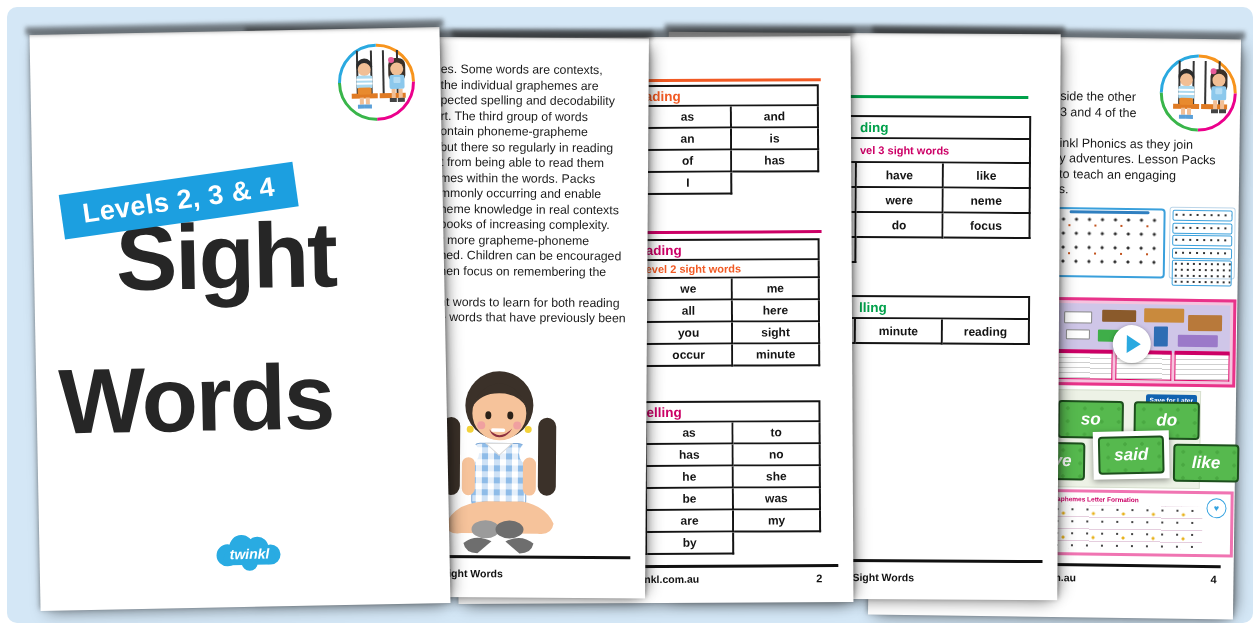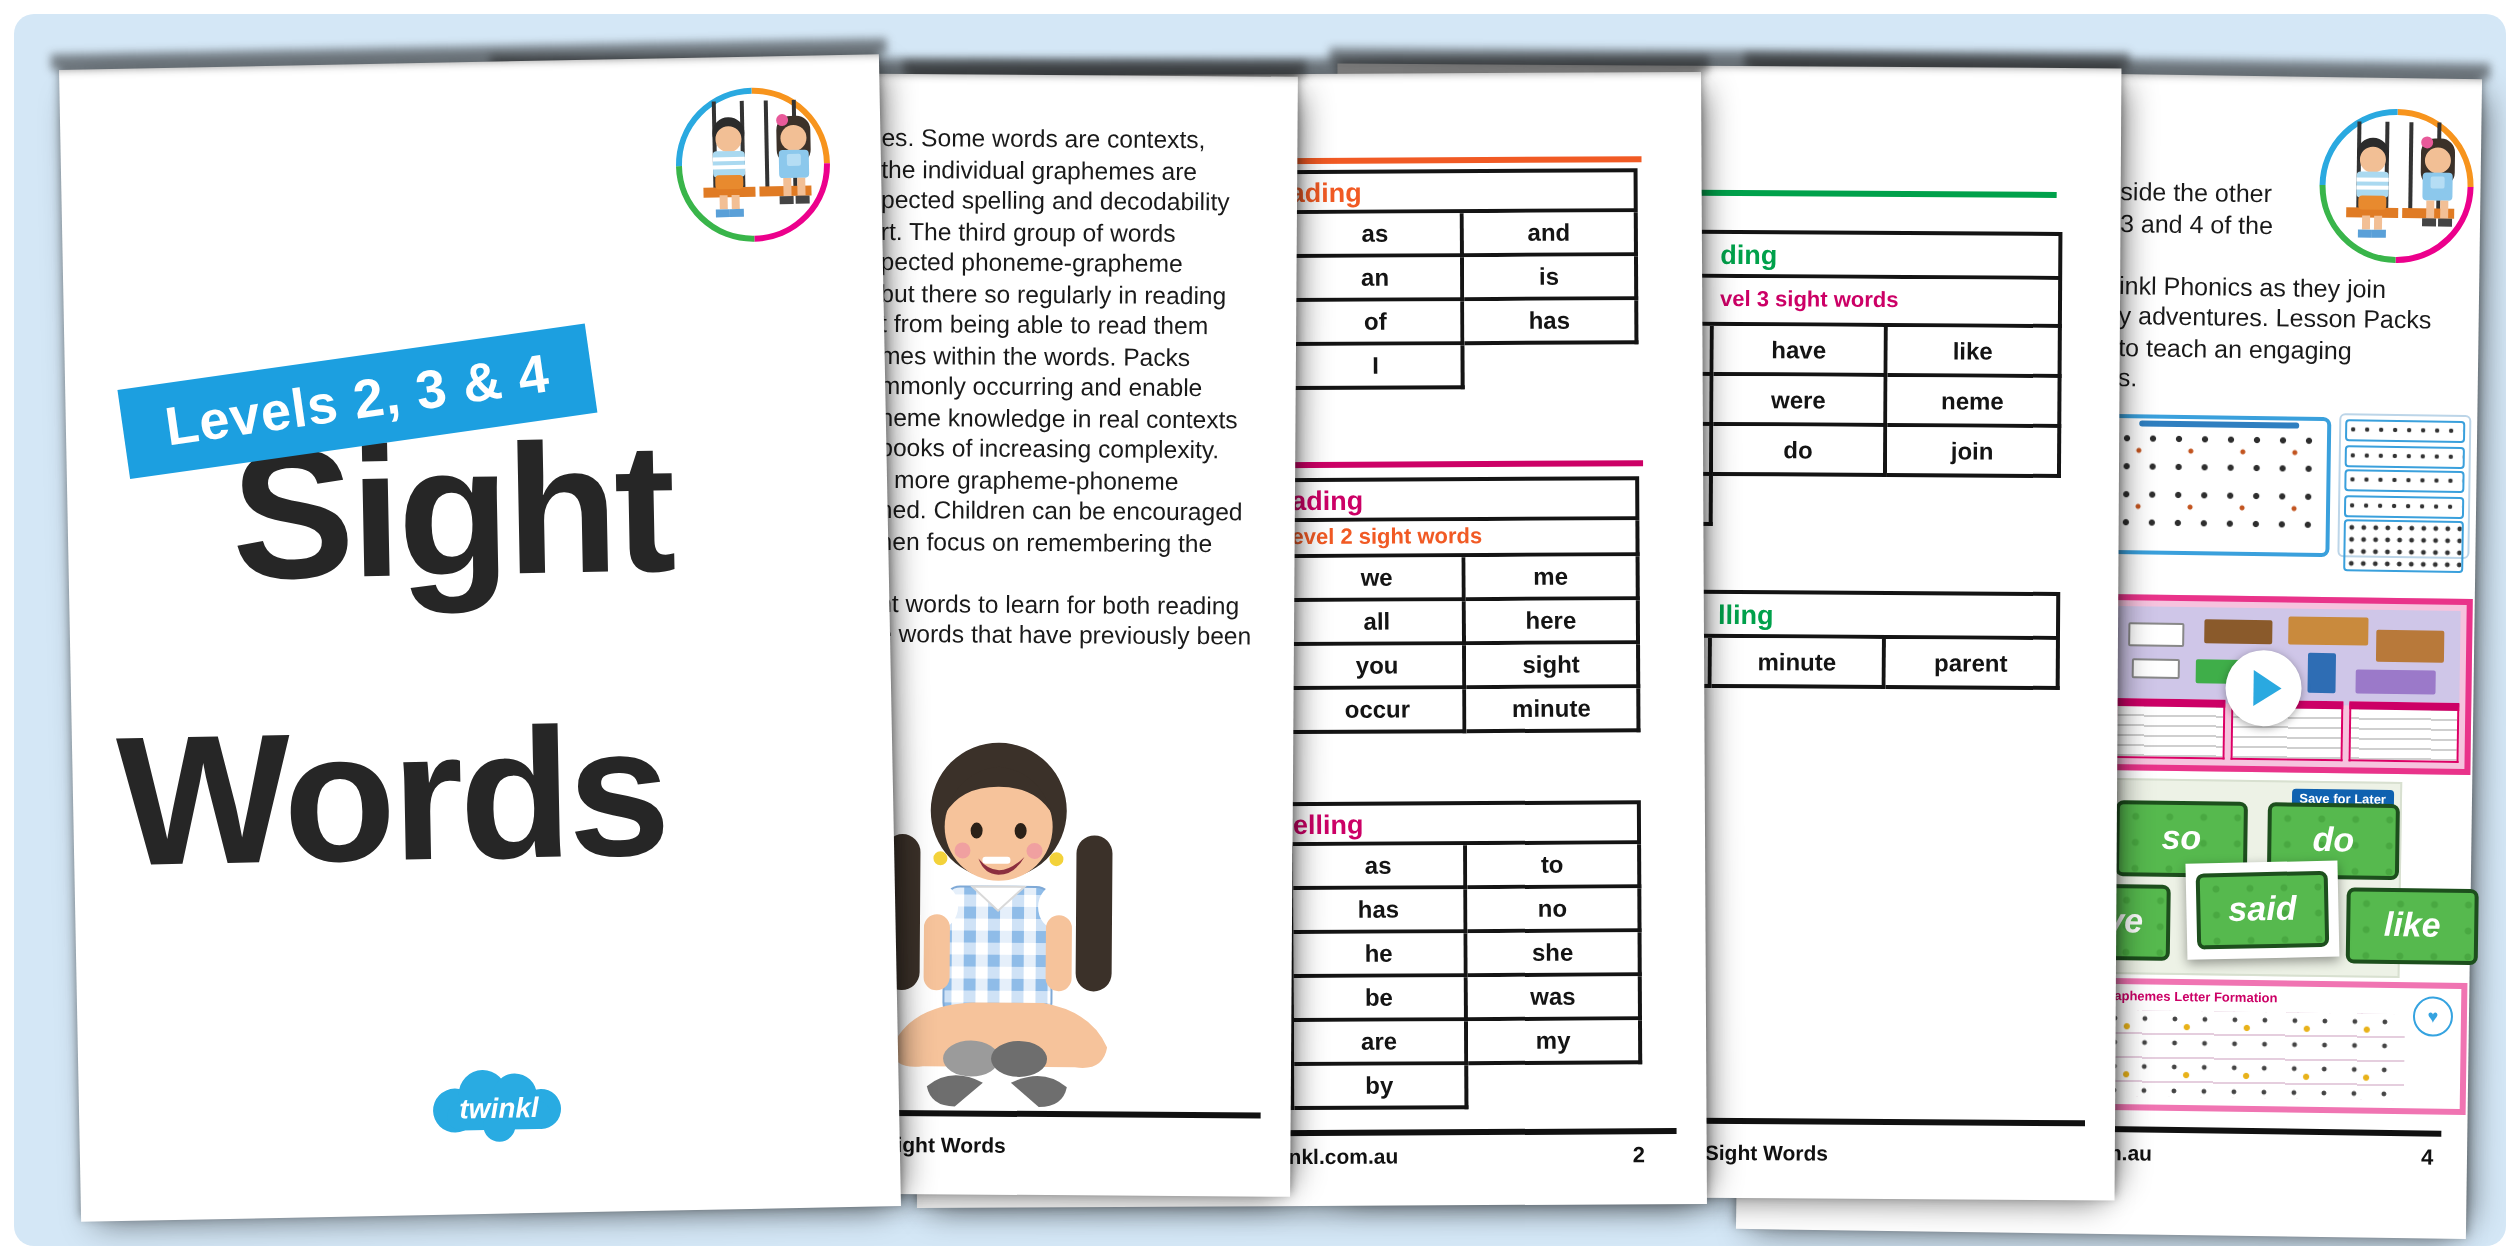--- a/index.html
+++ b/index.html
@@ -243,34 +243,34 @@
       <div class="trow">
         <div class="cell"></div>
         <div class="cell"></div>
         <div class="cell">were</div>
         <div class="cell">neme</div>
       </div>
       <div class="trow">
         <div class="cell"></div>
         <div class="cell"></div>
         <div class="cell">do</div>
-        <div class="cell">join</div>
+        <div class="cell">focus</div>
       </div>
       <div class="trow">
         <div class="cell"></div>
         <div class="cell"></div>
       </div>
     </div>
     <div class="tbl" style="top:262px;">
       <div class="hrow c-green">lling</div>
       <div class="trow">
         <div class="cell"></div>
         <div class="cell"></div>
         <div class="cell">minute</div>
-        <div class="cell">parent</div>
+        <div class="cell">reading</div>
       </div>
     </div>
     <div class="footline" style="left:15px;right:15px;top:526px;"></div>
     <div class="foot" style="left:187px;top:538px;">Sight Words</div>
   </div>
 
   <div class="page p3">
     <div class="hline l-orange" style="top:42px;width:350px;"></div>
     <div class="tbl" style="top:48px;">
       <div class="hrow c-orange">ading</div>
@@ -372,21 +372,21 @@
     <div class="foot" style="left:183px;top:536px;">inkl.com.au</div>
     <div class="pageno" style="left:358px;top:536px;">2</div>
   </div>
 
   <div class="page p2">
     <div class="para">
       <div>es. Some words are contexts,</div>
       <div>the individual graphemes are</div>
       <div>pected spelling and decodability</div>
       <div>rt. The third group of words</div>
-      <div>pected phoneme-grapheme</div>
+      <div>ontain phoneme-grapheme</div>
       <div>but there so regularly in reading</div>
       <div>t from being able to read them</div>
       <div>mes within the words. Packs</div>
       <div>mmonly occurring and enable</div>
       <div>neme knowledge in real contexts</div>
       <div>books of increasing complexity.</div>
       <div>r more grapheme-phoneme</div>
       <div>ned. Children can be encouraged</div>
       <div>hen focus on remembering the</div>
       <div></div>

